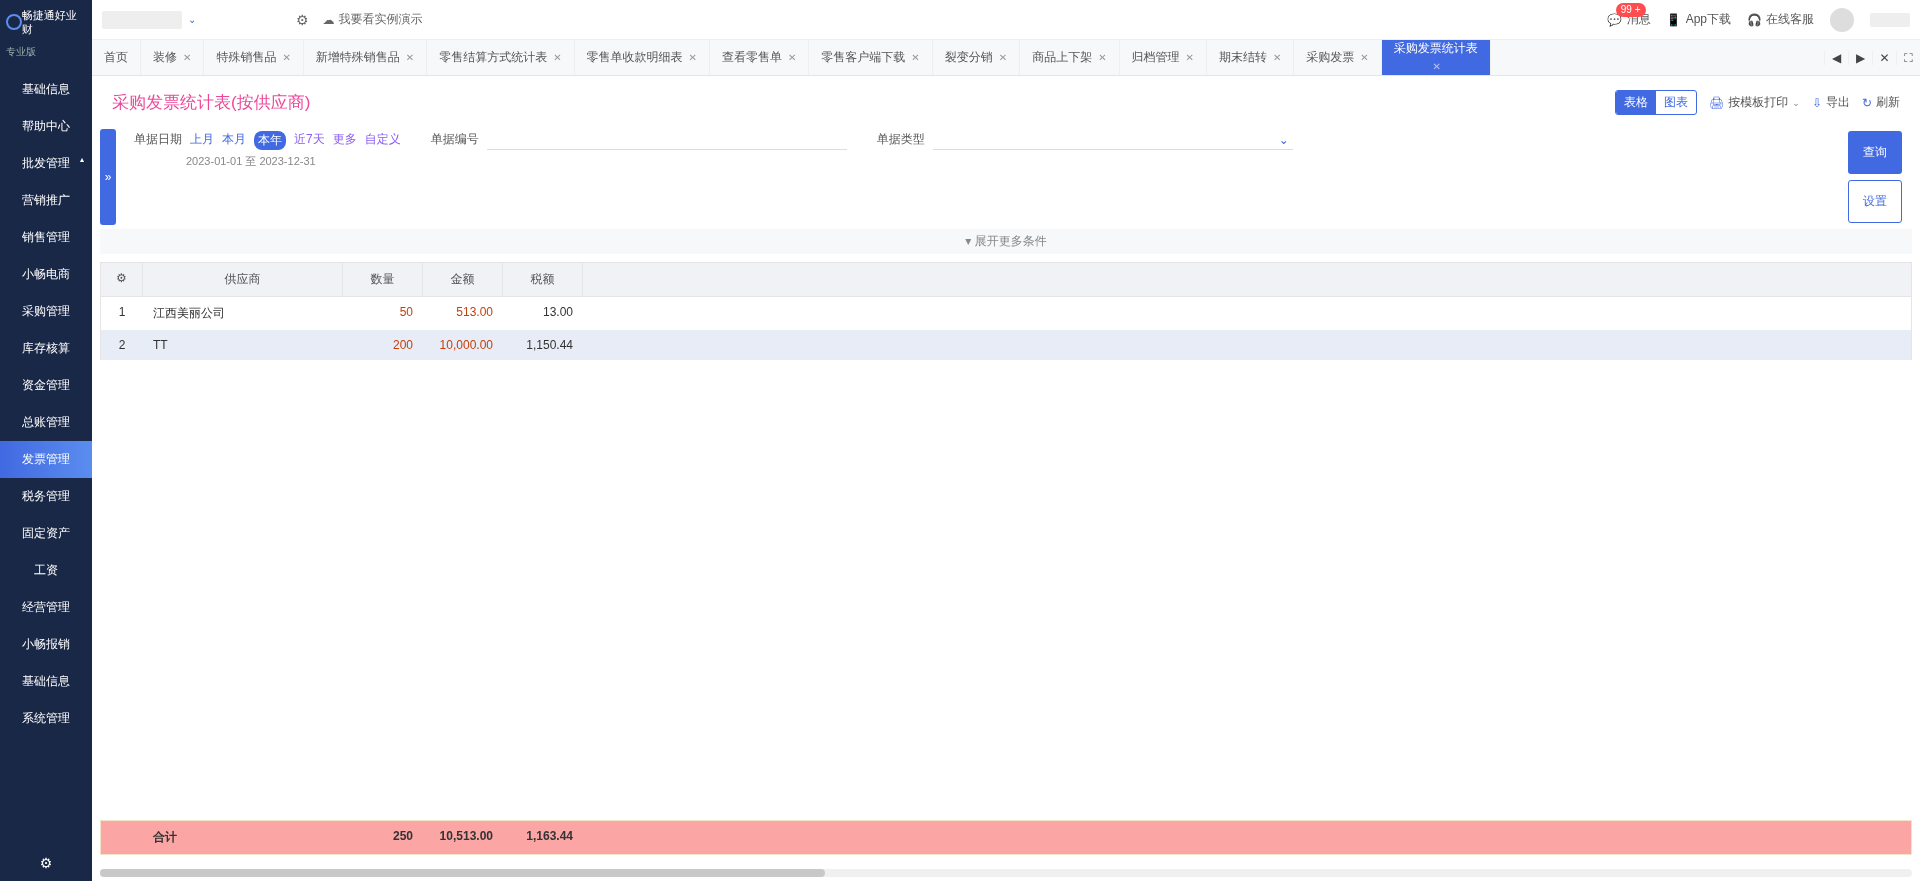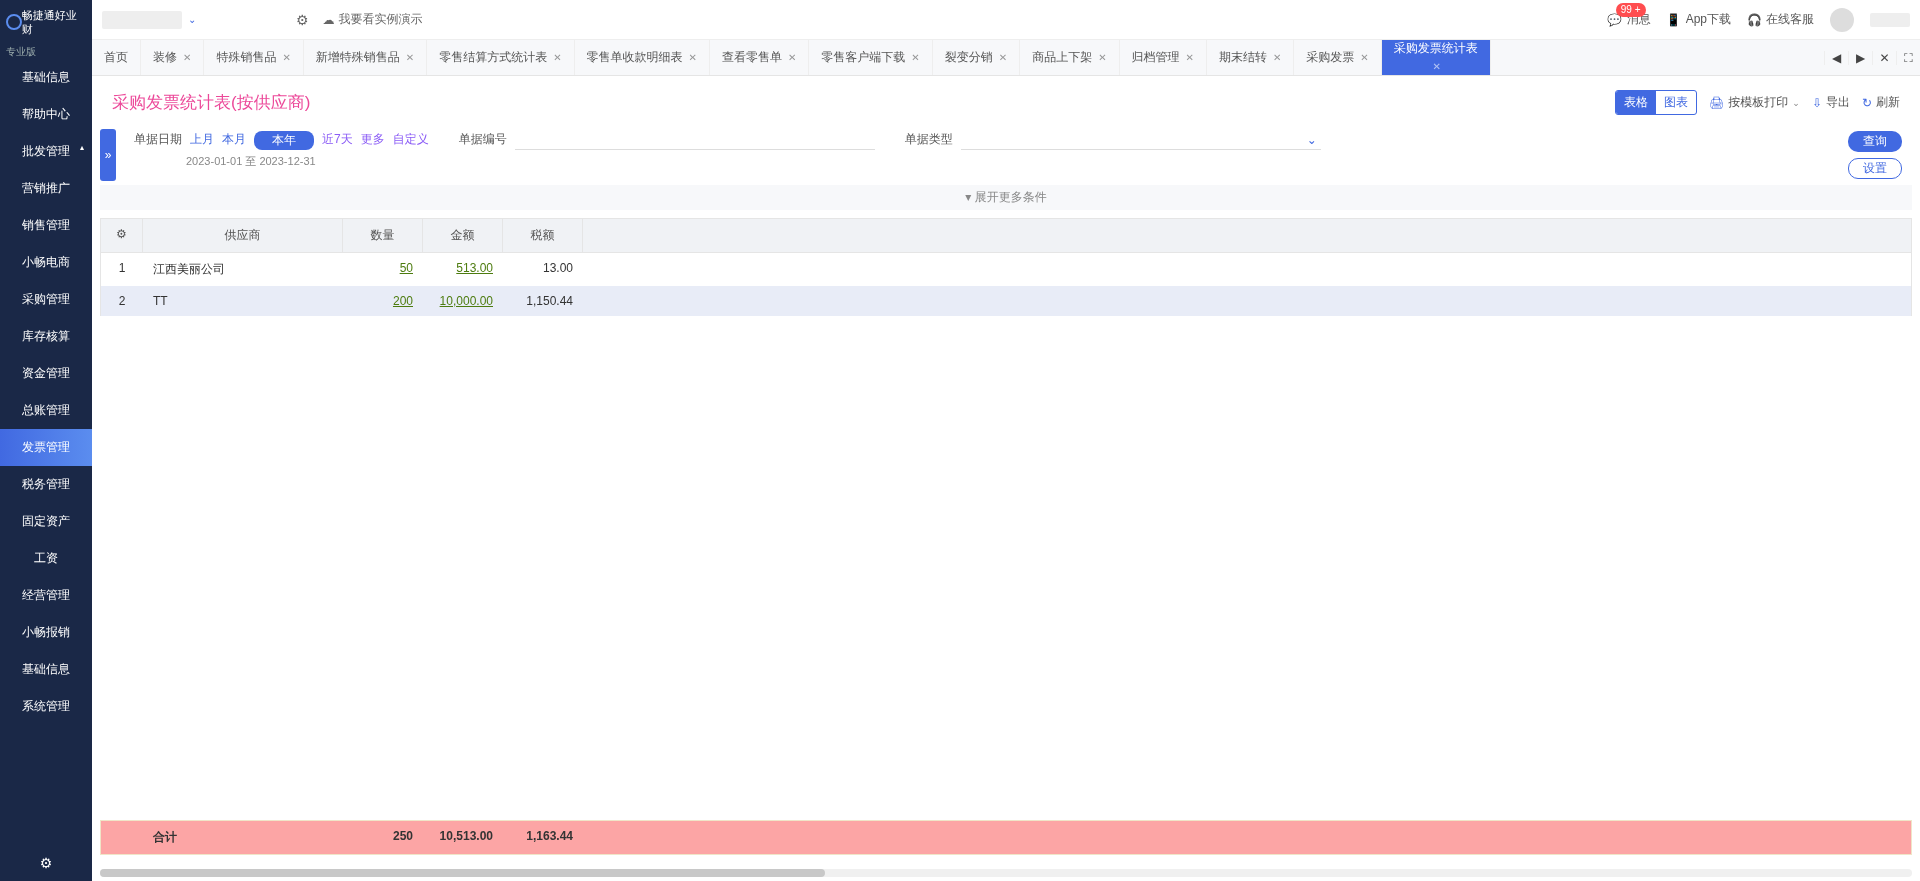--- a/index.html
+++ b/index.html
@@ -3,21 +3,21 @@
   <meta charset="utf-8">
   <style>
     * { margin: 0; padding: 0; box-sizing: border-box; font-family: "Microsoft YaHei", Arial, sans-serif; }
     body { background: #f5f5f5; font-size: 12px; color: #333; overflow: hidden; }
     .app { display: flex; height: 100vh; }
     
     
     .sidebar { width: 92px; background: #1a2847; color: #fff; display: flex; flex-direction: column; }
     .logo { padding: 8px 6px; font-size: 11px; line-height: 1.3; display:flex; align-items:center; }
     .logo-icon { width:16px; height:16px; border:2px solid #5b8def; border-radius:50%; display:inline-flex; align-items:center; justify-content:center; }
-    .edition { font-size: 10px; padding-left: 6px; margin-bottom: 0; color:#9aa; }
+    .edition { font-size: 10px; padding-left: 6px; margin-bottom: 12px; color:#9aa; }
     .nav { flex:1; overflow:auto; }
     .nav-item { padding: 10px 14px; text-align: center; font-size: 12px; cursor: pointer; position:relative; }
     .nav-item.active { background: linear-gradient(90deg,#4169e1,#5b8def); }
     .nav-item.has-sub::after { content:"▴"; position:absolute; right:8px; font-size:8px; }
     .sidebar-footer { text-align:center; padding: 10px 0; }
     .gear { font-size:14px; }
     
     
     .main { flex:1; display:flex; flex-direction:column; background:#fff; }
     
@@ -54,48 +54,48 @@
     .small-caret { font-size:9px; color:#888; }
     
     
     .filter-wrap { display:flex; padding:0 8px 0 0; }
     .collapse-handle { width:16px; background:#4169e1; color:#fff; display:flex; align-items:center; justify-content:center; border-radius:3px; margin:4px 8px; cursor:pointer; font-size:12px; align-self:stretch; }
     .filters { flex:1; display:flex; align-items:flex-start; padding:6px 10px; gap:30px; }
     .filter-group { display:flex; flex-direction:column; gap:4px; }
     .fg-row { display:flex; align-items:flex-start; gap:8px; font-size:12px; }
     .fg-label { color:#555; }
     .date-opt { color:#4169e1; cursor:pointer; }
-    .date-opt.pill { background:#4169e1; color:#fff; padding:1px 18px; border-radius:8px; }
+    .date-opt.pill { background:#4169e1; color:#fff; padding:1px 4px; border-radius:8px; }
     .date-opt.gray { color:#8b5cf6; }
     .date-range { font-size:11px; color:#888; padding-left:52px; }
     .filter-input { border:none; border-bottom:1px solid #ddd; outline:none; padding:2px 4px; font-size:12px; width:360px; background:transparent; }
     .filter-select { border:none; border-bottom:1px solid #ddd; width:360px; display:flex; justify-content:flex-end; color:#4169e1; cursor:pointer; padding:2px 4px; }
     .filter-btns { display:flex; flex-direction:column; gap:6px; margin-left:auto; }
-    .btn { padding:1px 14px; border-radius:10px; font-size:12px; cursor:pointer; border:1px solid transparent; text-align:center; }
+    .btn { padding:12px 14px; border-radius:3px; font-size:12px; cursor:pointer; border:1px solid transparent; text-align:center; }
     .btn-primary { background:#4169e1; color:#fff; }
     .btn-outline { border-color:#4169e1; color:#4169e1; background:#fff; }
     
     .expand-bar { text-align:center; padding:4px 0; background:#f7f8fa; color:#888; font-size:12px; cursor:pointer; margin:0 8px; }
     
     
     .table-wrap { flex:1; margin:8px; display:flex; flex-direction:column; overflow:hidden; }
     .thead { display:flex; background:#f0f2f5; border:1px solid #e5e5e5; font-size:12px; color:#555; }
     .th, .td { padding:8px 10px; border-right:1px solid #e5e5e5; }
     .col-gear { width:42px; text-align:center; }
     .col-sup { width:200px; }
     .col-qty { width:80px; text-align:center; }
     .col-amt { width:80px; text-align:center; }
     .col-tax { width:80px; text-align:center; }
     .col-rest { flex:1; border-right:none; }
     .tbody { flex:1; overflow:auto; }
     .trow { display:flex; font-size:12px; border-left:1px solid #e5e5e5; border-right:1px solid #e5e5e5; }
     .trow.alt { background:#e8ecf7; }
     .trow .td { border-right:none; }
     .td.num { text-align:right; }
-    .td.link { text-decoration:underline; color:#4d7c0f; cursor:pointer; }
+    .td.link { color:#c2410c; cursor:pointer; }
     .tfoot { display:flex; background:#fca5a5; border:1px solid #f0e5c8; font-size:12px; font-weight:600; }
     .tfoot .td { border-right:none; }
     
     
     .hscroll { height:14px; margin:0 8px 4px; position:relative; }
     .hscroll-track { position:absolute; left:0; right:0; bottom:0; height:8px; background:#f0f0f0; border-radius:4px; }
     .hscroll-thumb { position:absolute; left:0; width:40%; height:8px; bottom:0; background:#c8c8c8; border-radius:4px; }
   </style>
 </head>
 <body>

